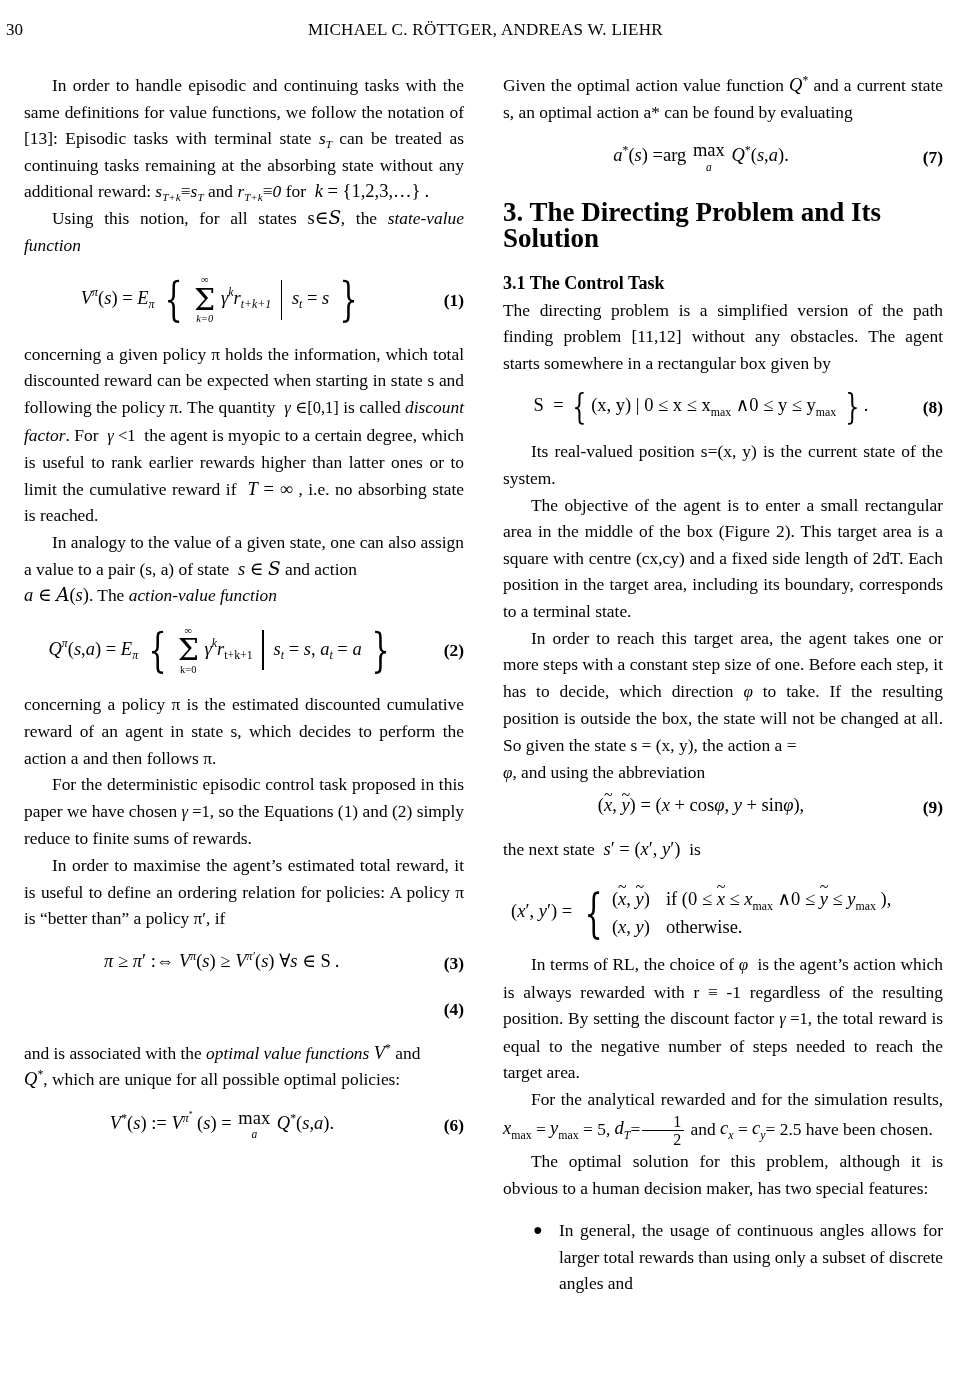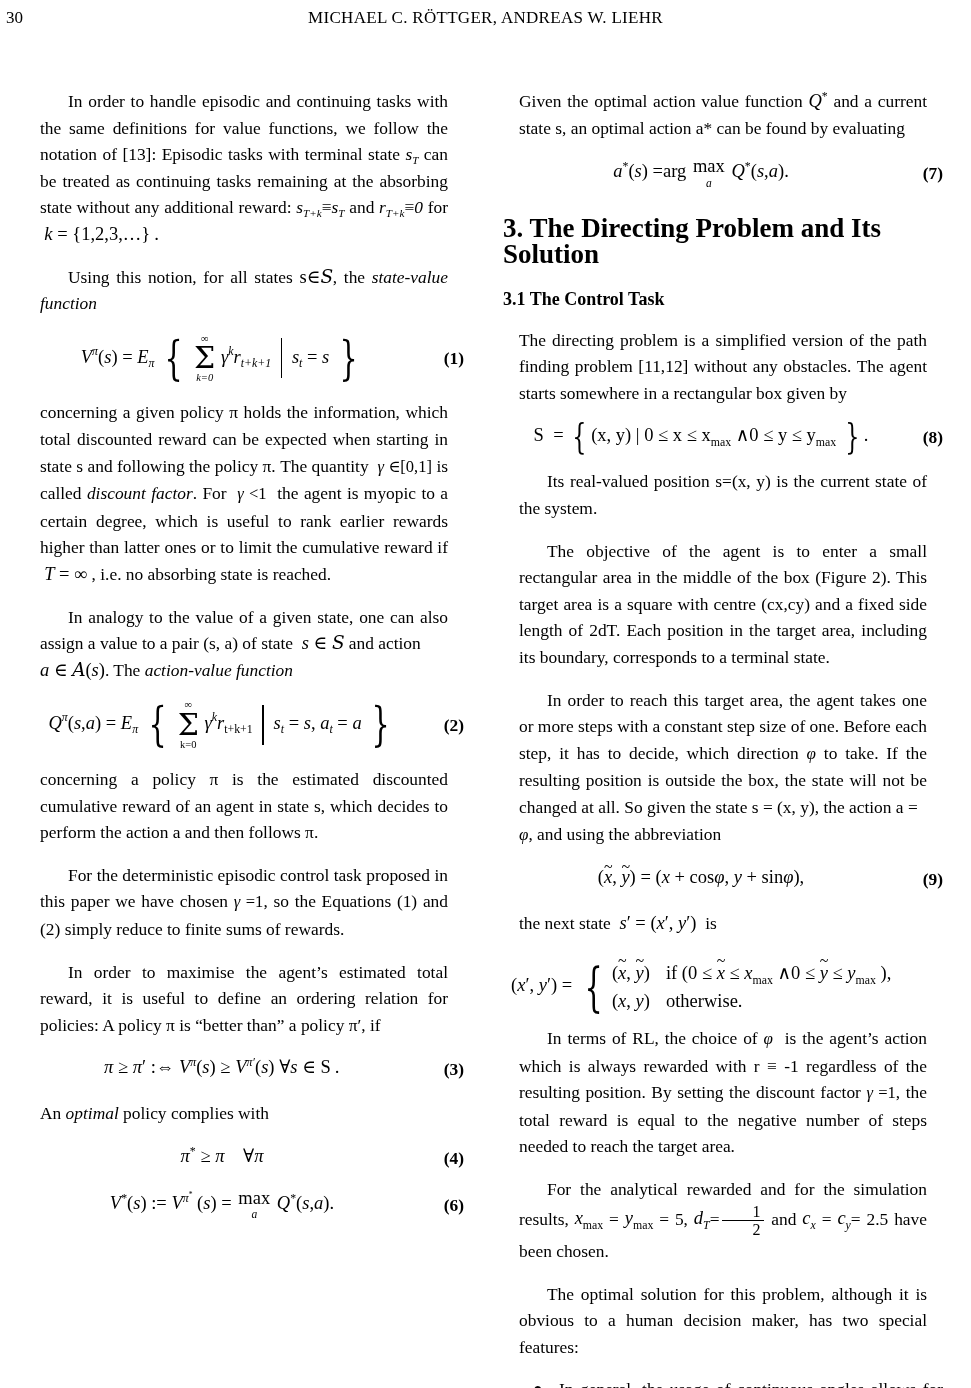--- a/index.html
+++ b/index.html
@@ -17,21 +17,21 @@
     height: 1388px;
     box-sizing: border-box;
     padding: 0;
     overflow: hidden;
     background: #ffffff;
   }
 
   
   .running-head {
     position: absolute;
-    top: 8px;
+    top: 20px;
     left: 0;
     width: 971px;
     height: 24px;
   }
   .running-head .folio {
     position: absolute;
     left: 6px;
     top: 0;
     font-size: 17px;
     letter-spacing: 0px;
@@ -59,21 +59,21 @@
     top: 0;
     width: 440px;
     font-size: 17.4px;
     line-height: 26.6px;
     text-align: justify;
   }
   .col-left  { left: 24px; }
   .col-right { left: 503px; }
 
   p.para {
-    margin: 16px;
+    margin: 0;
     text-indent: 28px;
     text-align: justify;
     text-justify: inter-word;
   }
   p.para.noindent { text-indent: 0; }
 
   
   h2.sec {
     margin: 26px 0 14px 0;
     font-size: 27px;
@@ -336,29 +336,26 @@
 
       <p class="para">In order to maximise the agent’s estimated total reward, it is useful to define an ordering relation for policies: A policy π is “better than” a policy π′, if</p>
 
       <div class="eqrow">
         <span class="eqbody math">
           <i>π</i> <span class="rm">≥</span> <i>π</i><span class="rm">′</span> <span class="rm">:⇔</span> <i>V</i><sup class="it">π</sup><span class="rm">(</span><i>s</i><span class="rm">)</span> <span class="rm">≥</span> <i>V</i><sup class="it">π′</sup><span class="rm">(</span><i>s</i><span class="rm">)</span> <span class="rm">∀</span><i>s</i> <span class="rm">∈ S</span> .
         </span>
         <span class="eqnum mid">(3)</span>
       </div>
 
-      <p class="para noindent"><span>An </span><i>optimal</i><span> policy complies with</span></p>
-
-      <div class="eqrow">
-        <span class="eqbody math">
-          <i>π</i><sup class="st">*</sup> <span class="rm">≥</span> <i>π</i> &nbsp;&nbsp; <span class="rm">∀</span><i>π</i>
-        </span>
+
+      <div class="eqrow">
         <span class="eqnum mid">(4)</span>
       </div>
 
+      <p class="para noindent"><span>and is associated with the </span><i>optimal value functions </i><span class="math"><i>V</i><sup class="st">*</sup></span><span> and </span><br><span class="math"><i>Q</i><sup class="st">*</sup></span><span>, which are unique for all possible optimal policies:</span></p>
 
 
       <div class="eqrow">
         <span class="eqbody math">
           <i>V</i><sup class="st">*</sup><span class="rm">(</span><i>s</i><span class="rm">)</span> <span class="rm">:=</span> <i>V</i><sup class="it">π<sup class="st">*</sup></sup> <span class="rm">(</span><i>s</i><span class="rm">)</span> <span class="rm">=</span>
           <span class="underop">
               <span class="rm">max</span>
               <span class="lim"><i>a</i></span>
             </span>
           <i>Q</i><sup class="st">*</sup><span class="rm">(</span><i>s</i><span class="rm">,</span><i>a</i><span class="rm">).</span>

